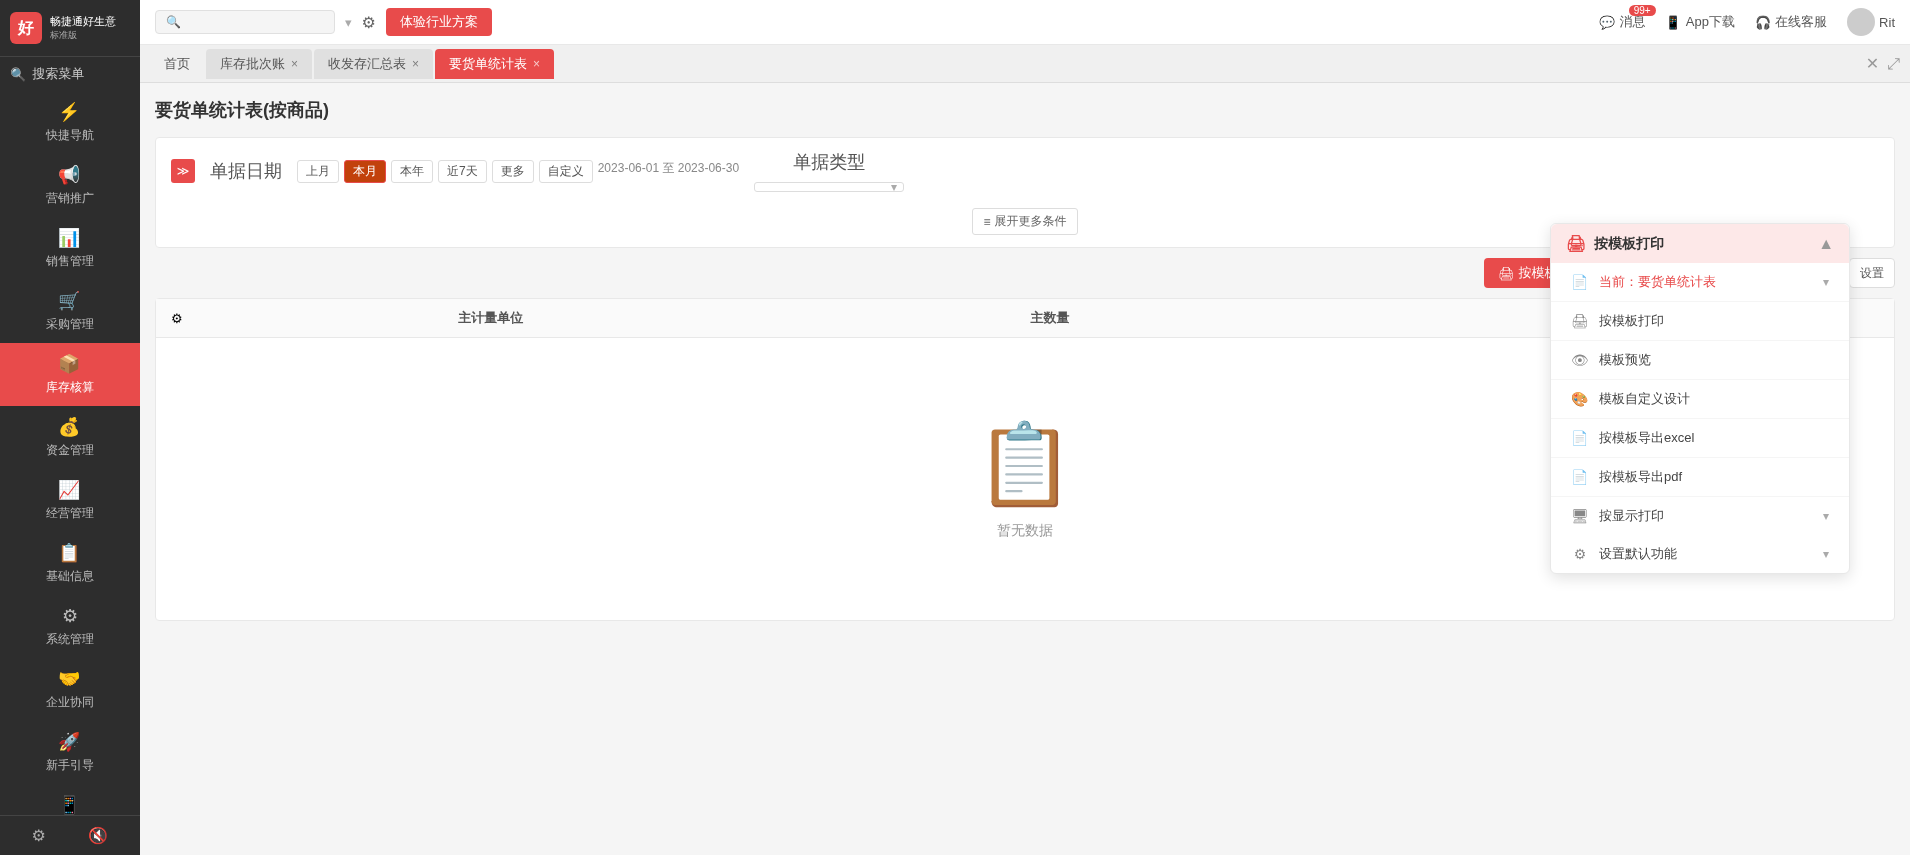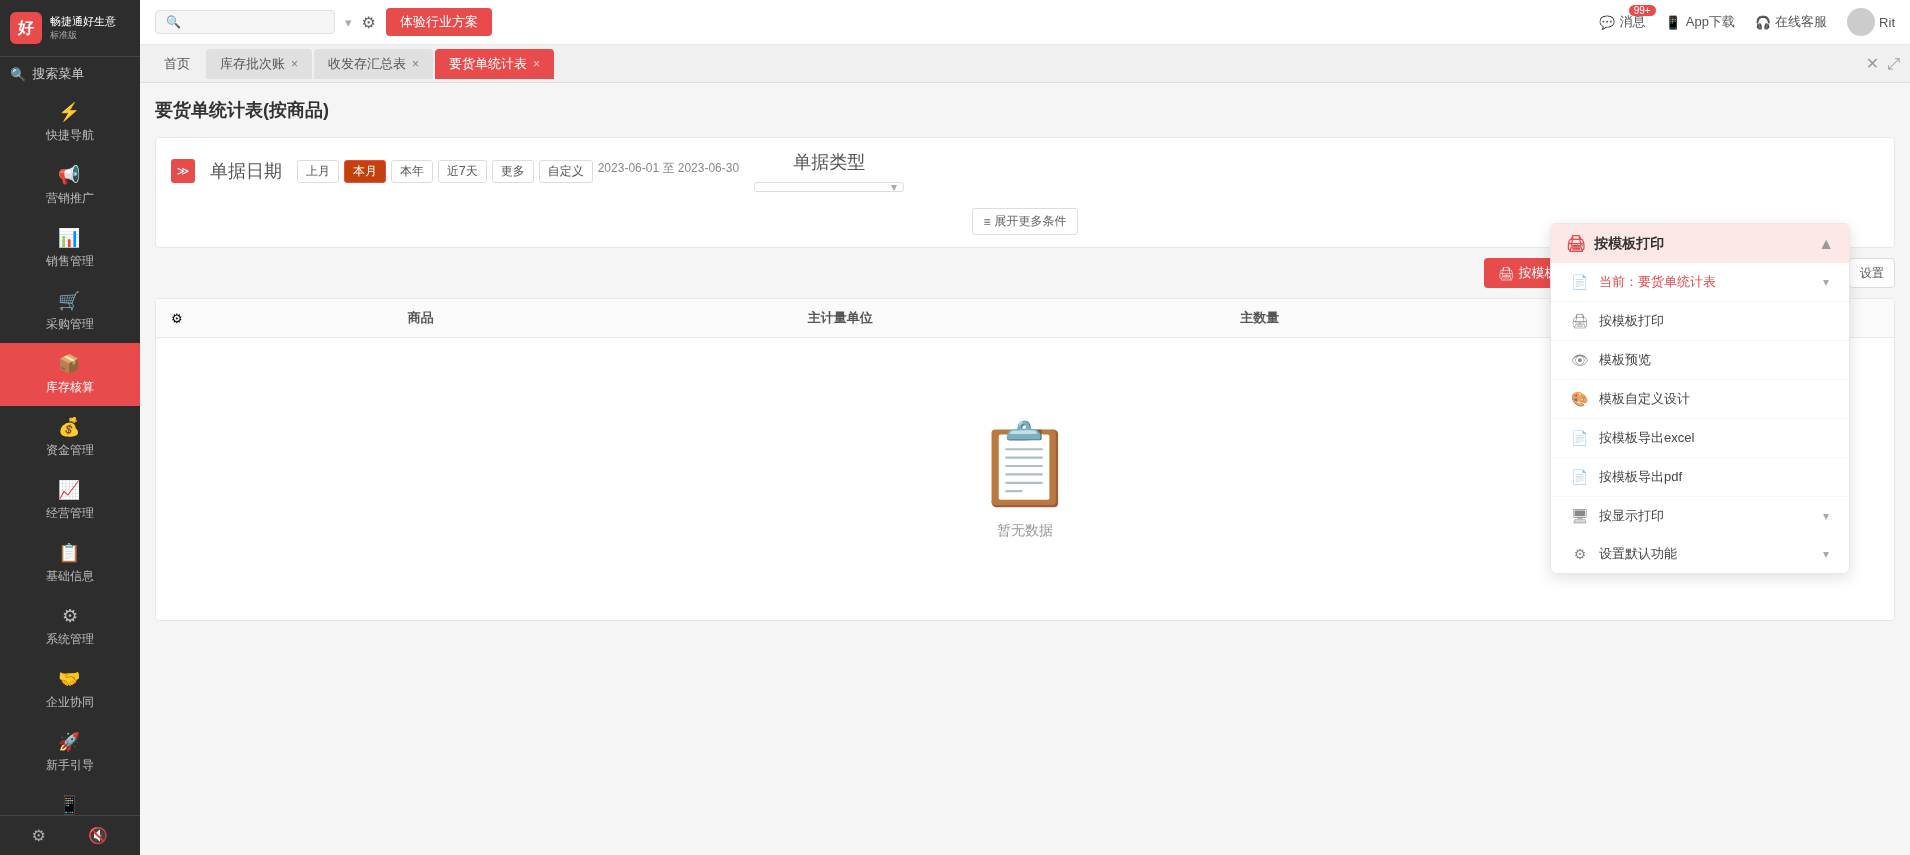--- a/index.html
+++ b/index.html
@@ -265,21 +265,20 @@
       </div>
       <div style="display:flex; gap:8px;">
         <button class="action-btn primary" style="background:#e84b4b; color:white; border:none; border-radius:4px; padding:6px 18px; cursor:pointer; font-size:13px;">查询</button>
         <button class="action-btn-outline">设置</button>
       </div>
     </div>
 
     <div class="table-wrapper">
       <div class="table-header">
         <div class="table-col-gear">⚙</div>
-        <div class="table-col">商品</div>
         <div class="table-col">主计量单位</div>
         <div class="table-col">主数量</div>
         <div class="table-col">零售金额</div>
       </div>
       <div class="table-body-empty">
         <div class="empty-icon">📋</div>
         <div class="empty-text">暂无数据</div>
       </div>
     </div>
 

